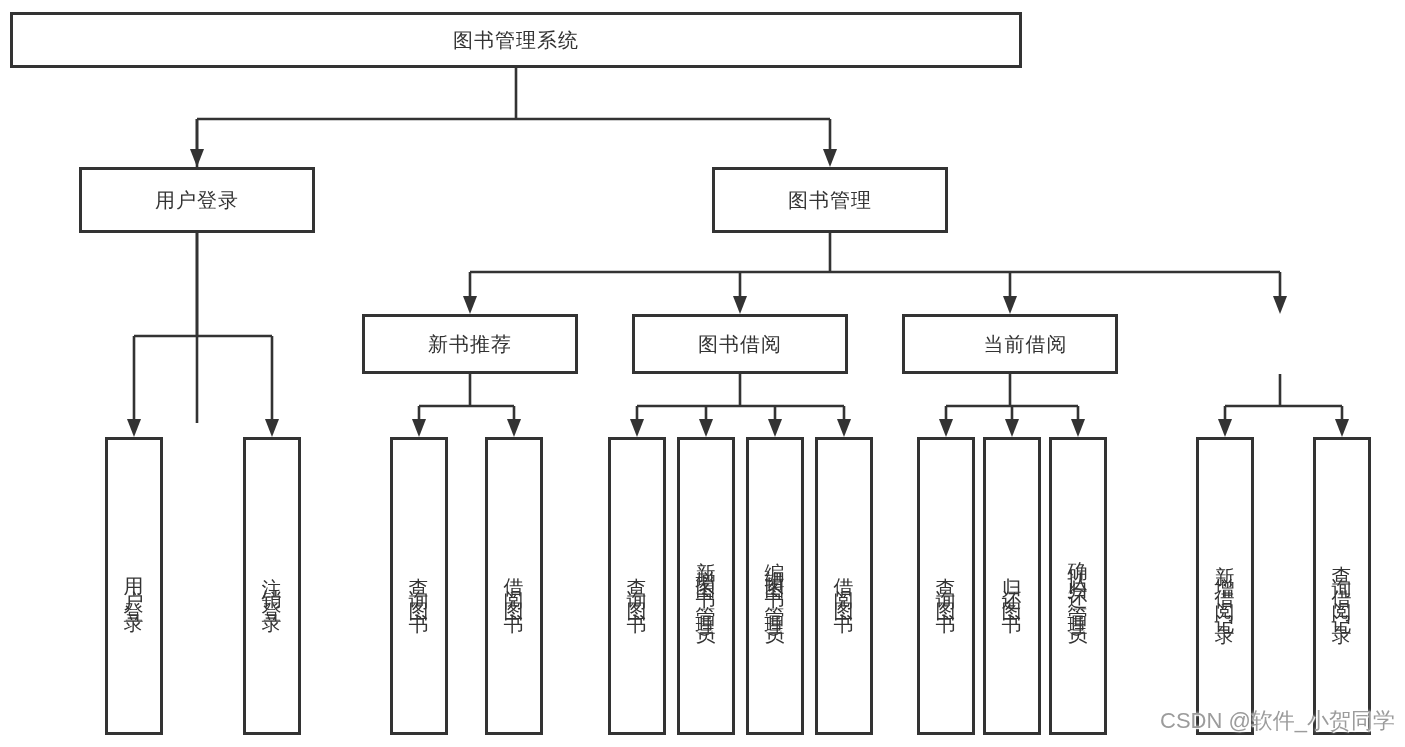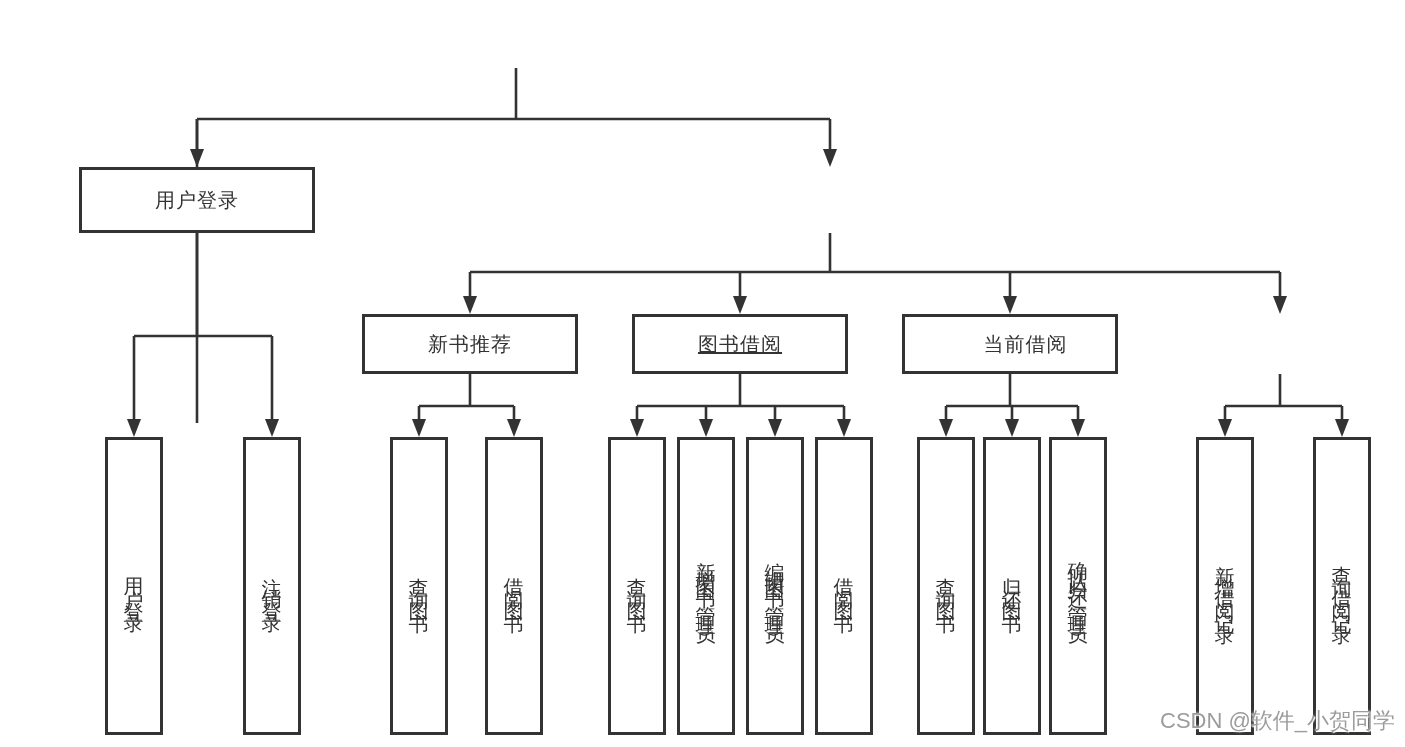--- a/index.html
+++ b/index.html
@@ -93,29 +93,35 @@
     <path class="wire" d="M1010 374 V406 M946 406 H1078 M946 406 V420 M1012 406 V420 M1078 406 V420"></path>
     <polygon class="head" points="939,419 953,419 946,437"></polygon>
     <polygon class="head" points="1005,419 1019,419 1012,437"></polygon>
     <polygon class="head" points="1071,419 1085,419 1078,437"></polygon>
 
     <path class="wire" d="M1280 374 V406 M1225 406 H1342 M1225 406 V420 M1342 406 V420"></path>
     <polygon class="head" points="1218,419 1232,419 1225,437"></polygon>
     <polygon class="head" points="1335,419 1349,419 1342,437"></polygon>
   </svg>
 
+  <div class="node hbox" style="left:10px; top:12px; width:1012px; height:56px;">
+    <span>图书管理系统</span>
+  </div>
 
   <div class="node hbox" style="left:79px; top:167px; width:236px; height:66px;">
     <span>用户登录</span>
+  </div>
+  <div class="node hbox" style="left:712px; top:167px; width:236px; height:66px;">
+    <span>图书管理</span>
   </div>
 
   <div class="node hbox" style="left:362px; top:314px; width:216px; height:60px;">
     <span>新书推荐</span>
   </div>
-  <div class="node hbox" style="left:632px; top:314px; width:216px; height:60px;text-decoration:underline;">
+  <div class="node hbox" style="left:632px; top:314px; width:216px; height:60px;">
     <span>图书借阅</span>
   </div>
   <div class="node hbox" style="left:902px; top:314px; width:216px; height:60px;padding-left:31px;">
     <span>当前借阅</span>
   </div>
 
   <div class="node leaf" style="left:105px;">
     <span class="vtext">用户登录</span>
   </div>
   <div class="node leaf" style="left:243px;">

